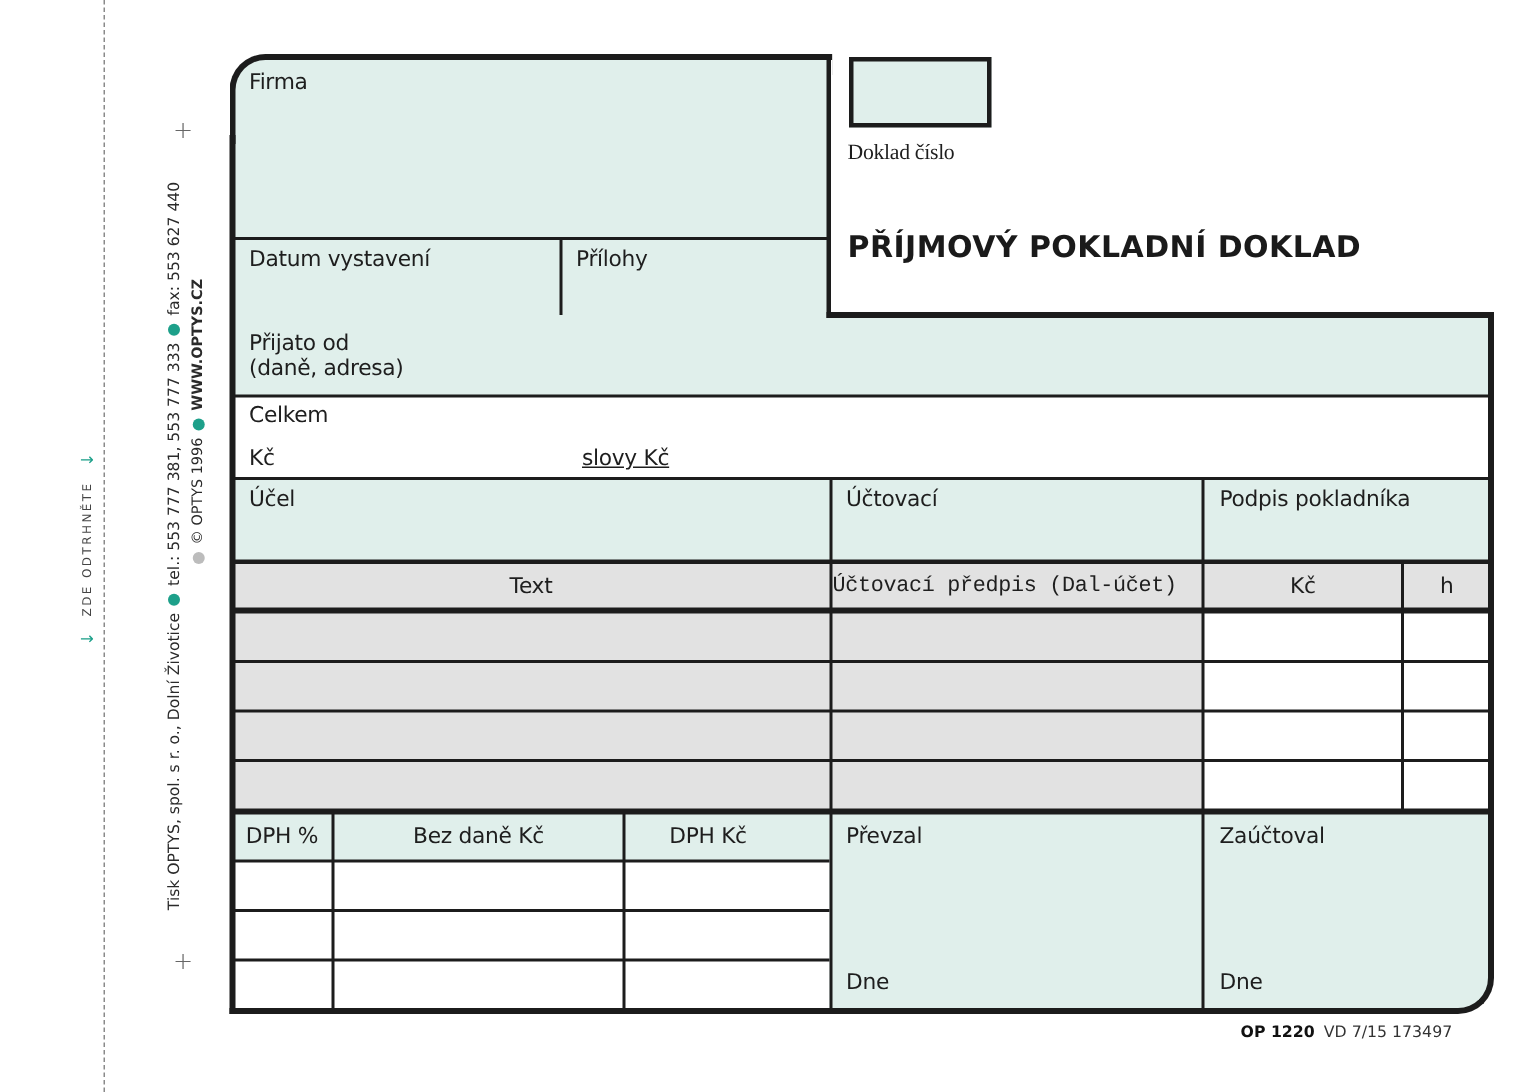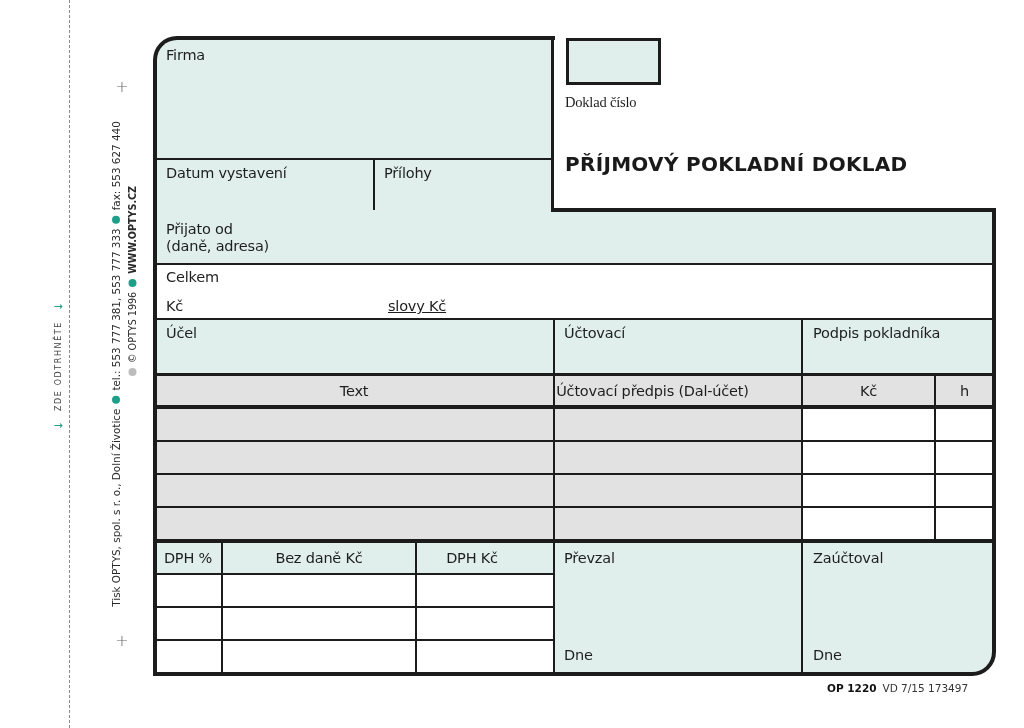--- a/index.html
+++ b/index.html
@@ -123,21 +123,21 @@
 <div class="label" style="left:166px; top:221px;">Přijato od</div>
 <div class="label" style="left:166px; top:238px;">(daně, adresa)</div>
 <div class="label" style="left:166px; top:269px;">Celkem</div>
 <div class="label" style="left:166px; top:298px;">Kč</div>
 <div class="label" style="left:388px; top:298px;text-decoration:underline;">slovy Kč</div>
 <div class="label" style="left:166px; top:325px;">Účel</div>
 <div class="label" style="left:564px; top:325px;">Účtovací</div>
 <div class="label" style="left:813px; top:325px;">Podpis pokladníka</div>
 
 <div class="label center" style="left:155px; top:383px; width:398px;">Text</div>
-<div class="label center" style="left:555px; top:383px; width:195px;">Účtovací předpis (Dal-účet)</div>
+<div class="label center" style="left:555px; top:383px; width:195px;font-family:Liberation Mono, monospace;">Účtovací předpis (Dal-účet)</div>
 <div class="label center" style="left:803px; top:383px; width:131px;">Kč</div>
 <div class="label center" style="left:936px; top:383px; width:57px;">h</div>
 
 <div class="abs" style="left:157px; top:409px; width:396px; height:31px;"></div>
 <div class="abs" style="left:157px; top:442px; width:396px; height:31px;"></div>
 <div class="abs" style="left:157px; top:475px; width:396px; height:31px;"></div>
 <div class="abs" style="left:157px; top:508px; width:396px; height:31px;"></div>
 
 <div class="label center" style="left:155px; top:550px; width:66px;">DPH %</div>
 <div class="label center" style="left:223px; top:550px; width:192px;">Bez daně Kč</div>

